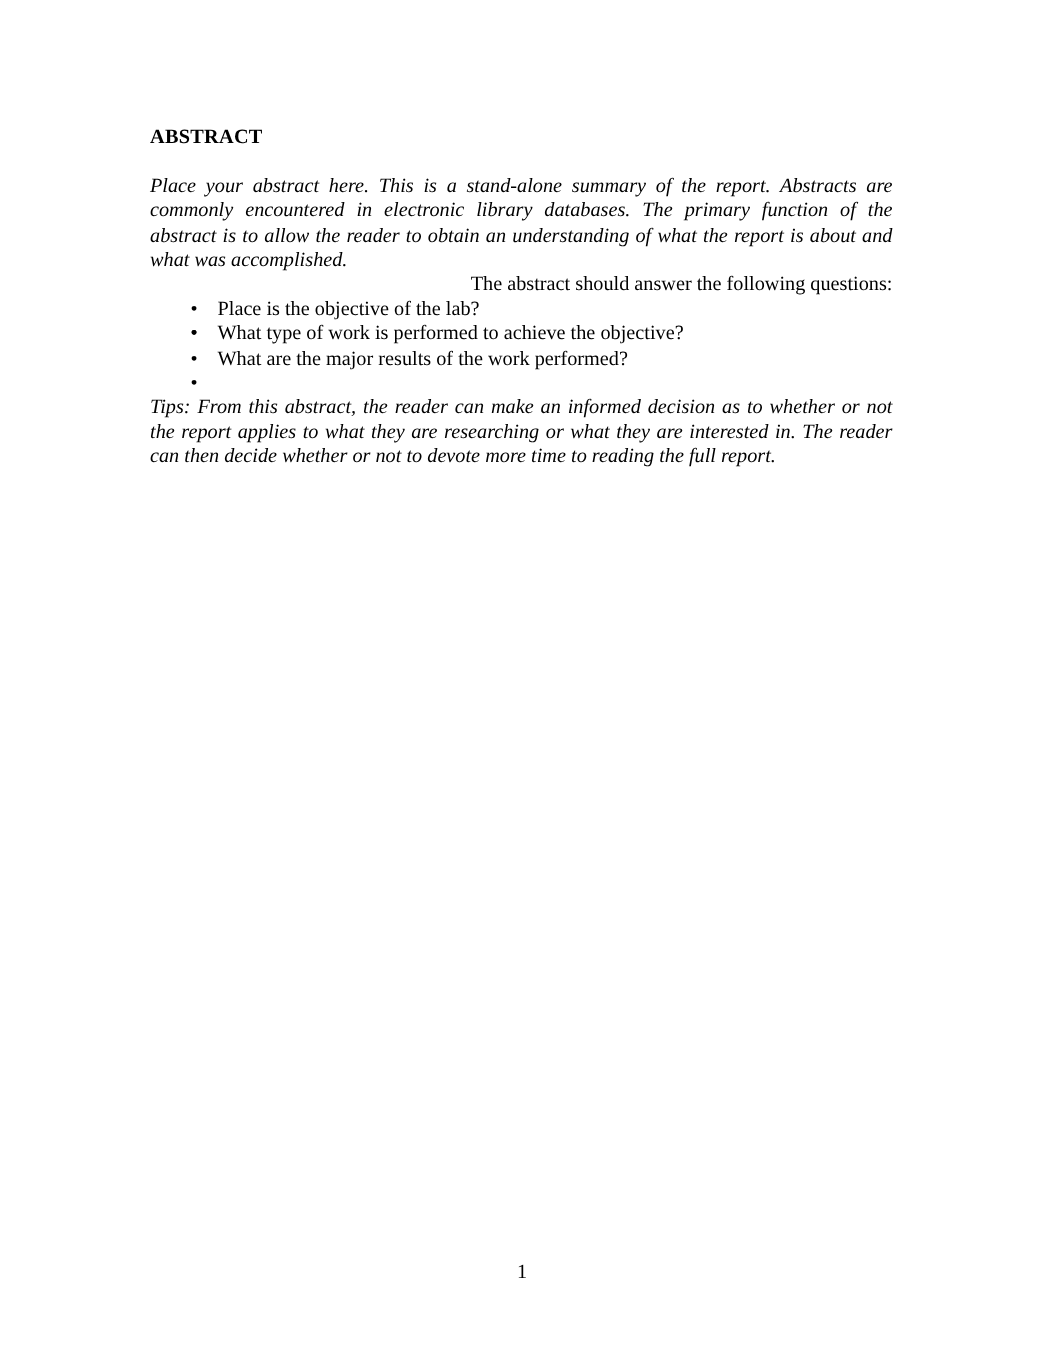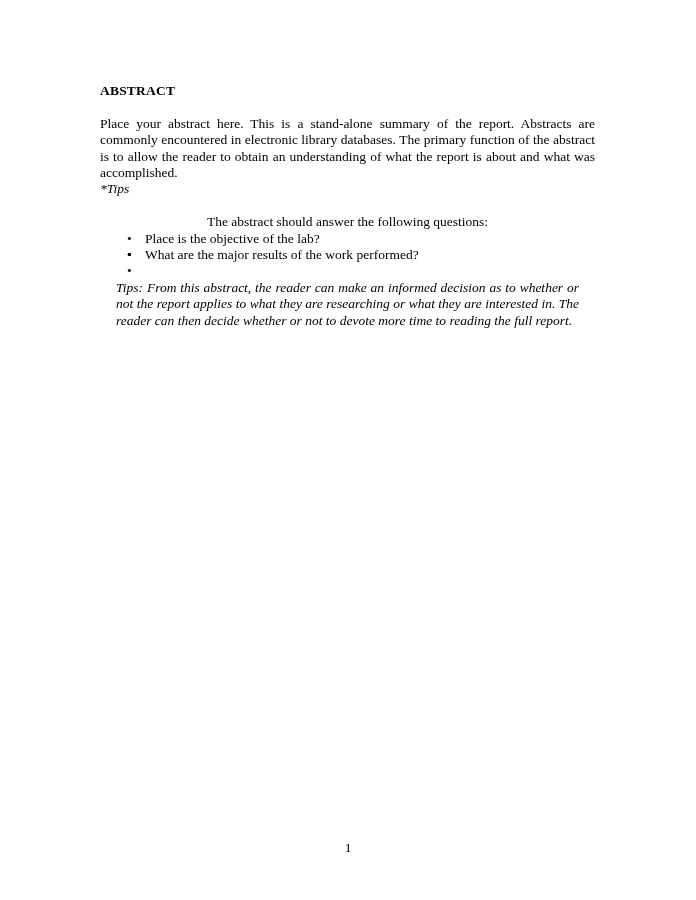--- a/index.html
+++ b/index.html
@@ -27,84 +27,85 @@
   }
   .doc-heading {
     font-size: 13.5px;
     font-weight: bold;
     margin: 0 0 16.4px 0;
     letter-spacing: 0.2px;
   }
   p.para {
     margin: 0 0 16.4px 0;
     text-align: justify;
+    font-style: italic;
   }
   p.para.no-space {
     margin-bottom: 0;
   }
   .tips-marker {
     font-style: italic;
     margin: 0 0 16.4px 0;
     text-align: left;
   }
   p.intro {
     margin: 0;
-    text-align: center;
+    text-align: right;
   }
   ul.question-list {
     margin: 0 0 16.4px 0;
     padding: 0 0 0 45px;
     list-style: none;
   }
   ul.question-list li {
     position: relative;
     text-align: left;
   }
   ul.question-list li .bullet-dot {
     position: absolute;
     left: -18px;
     top: 0;
   }
   p.tips-para {
     font-style: italic;
-    margin: 16px;
+    margin: 0;
     text-align: justify;
   }
   .footer {
     position: absolute;
     left: 0;
     width: 696px;
     top: 840px;
     text-align: center;
   }
 </style>
 </head>
 <body>
 
 <div class="page">
   <div class="content">
 
     <div class="doc-heading">ABSTRACT</div>
 
     <p class="para no-space">Place your abstract here.  This is a stand-alone summary of the report.  Abstracts are commonly encountered in electronic library databases.  The primary function of the abstract is to allow the reader to obtain an understanding of what the report is about and what was accomplished.</p>
 
-    <p class="tips-marker">*Tips</p>
 
     <p class="intro">The abstract should answer the following questions:</p>
 
     <ul class="question-list">
       <li>
         <span class="bullet-dot">•</span>
         <span>Place is the objective of the lab?</span>
       </li>
       <li>
         <span class="bullet-dot">•</span>
       </li>
       <li>
         <span class="bullet-dot">•</span>
+        <span>What type of work is performed to achieve the objective?</span>
       </li>
       <li>
         <span class="bullet-dot">•</span>
         <span>What are the major results of the work performed?</span>
       </li>
       <li>
         <span class="bullet-dot">•</span>
       </li>
     </ul>
 

